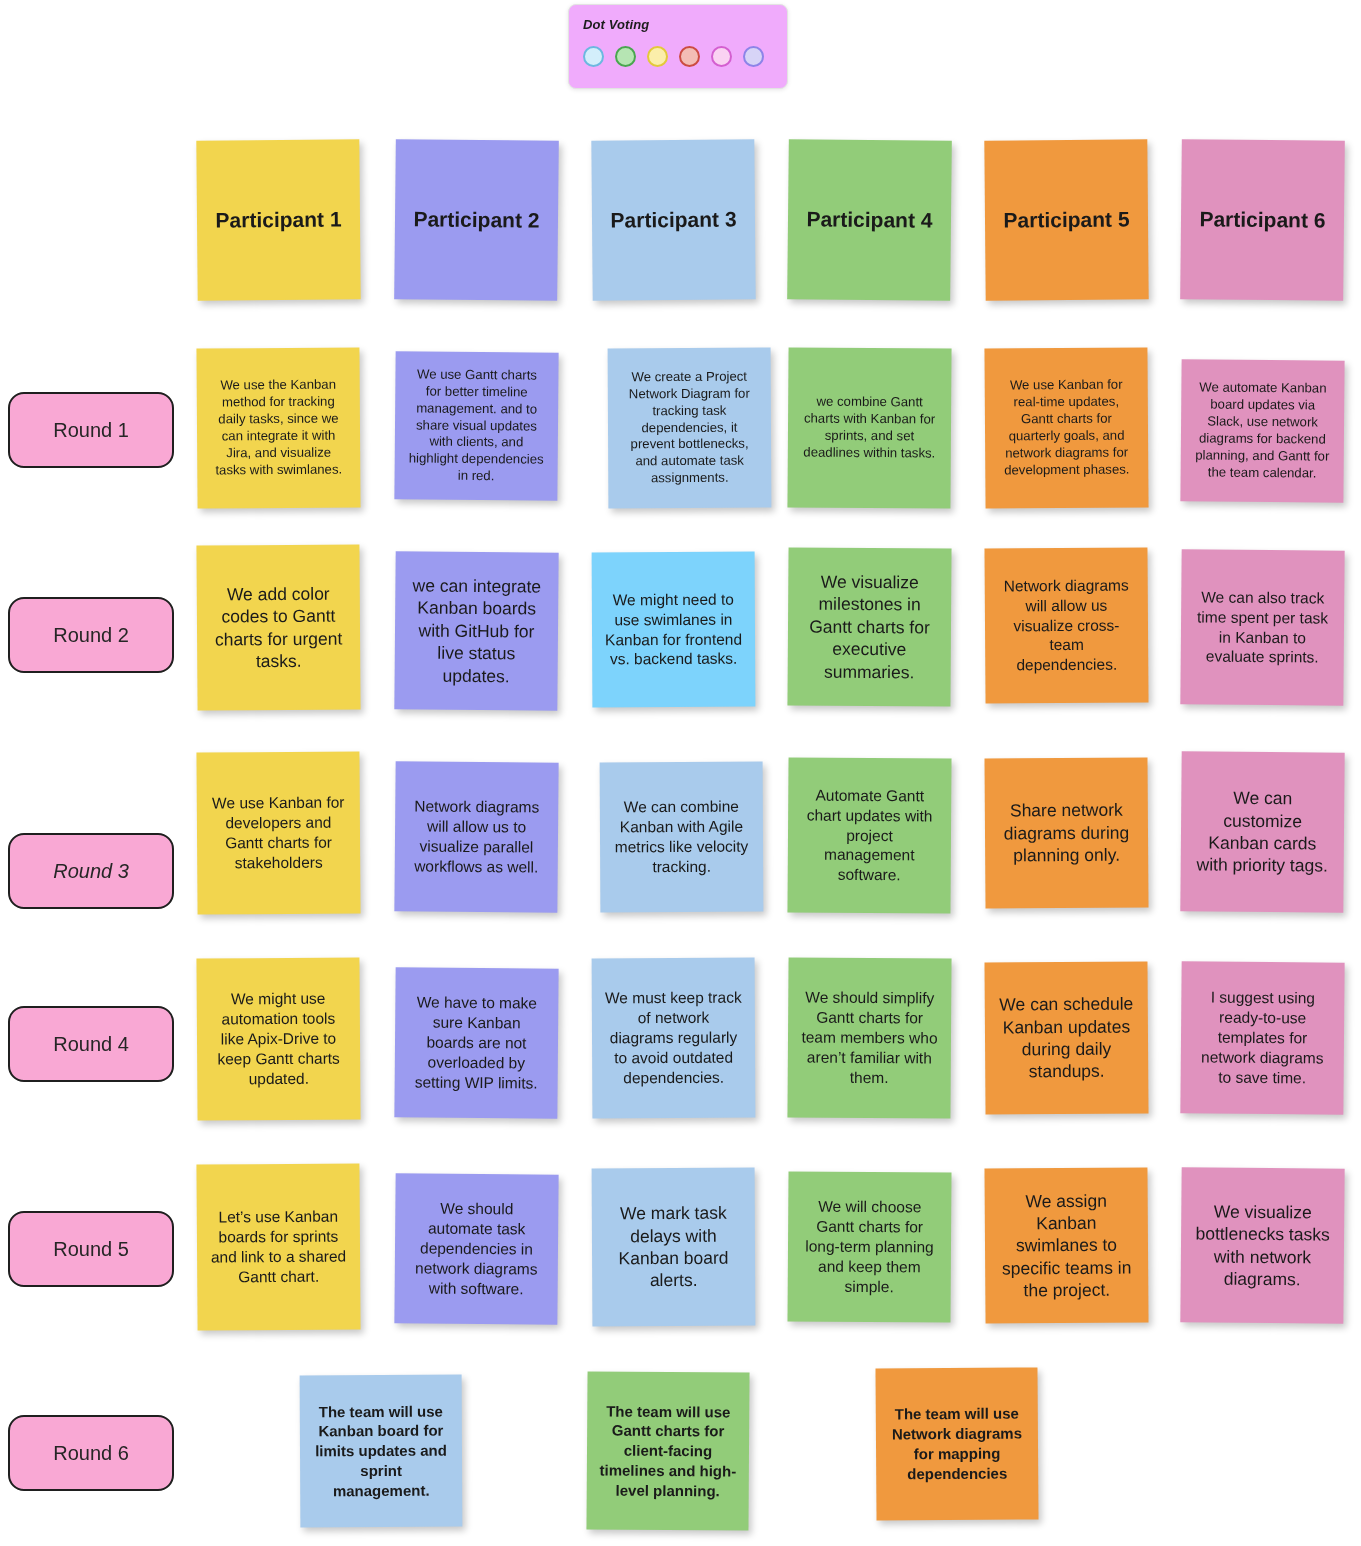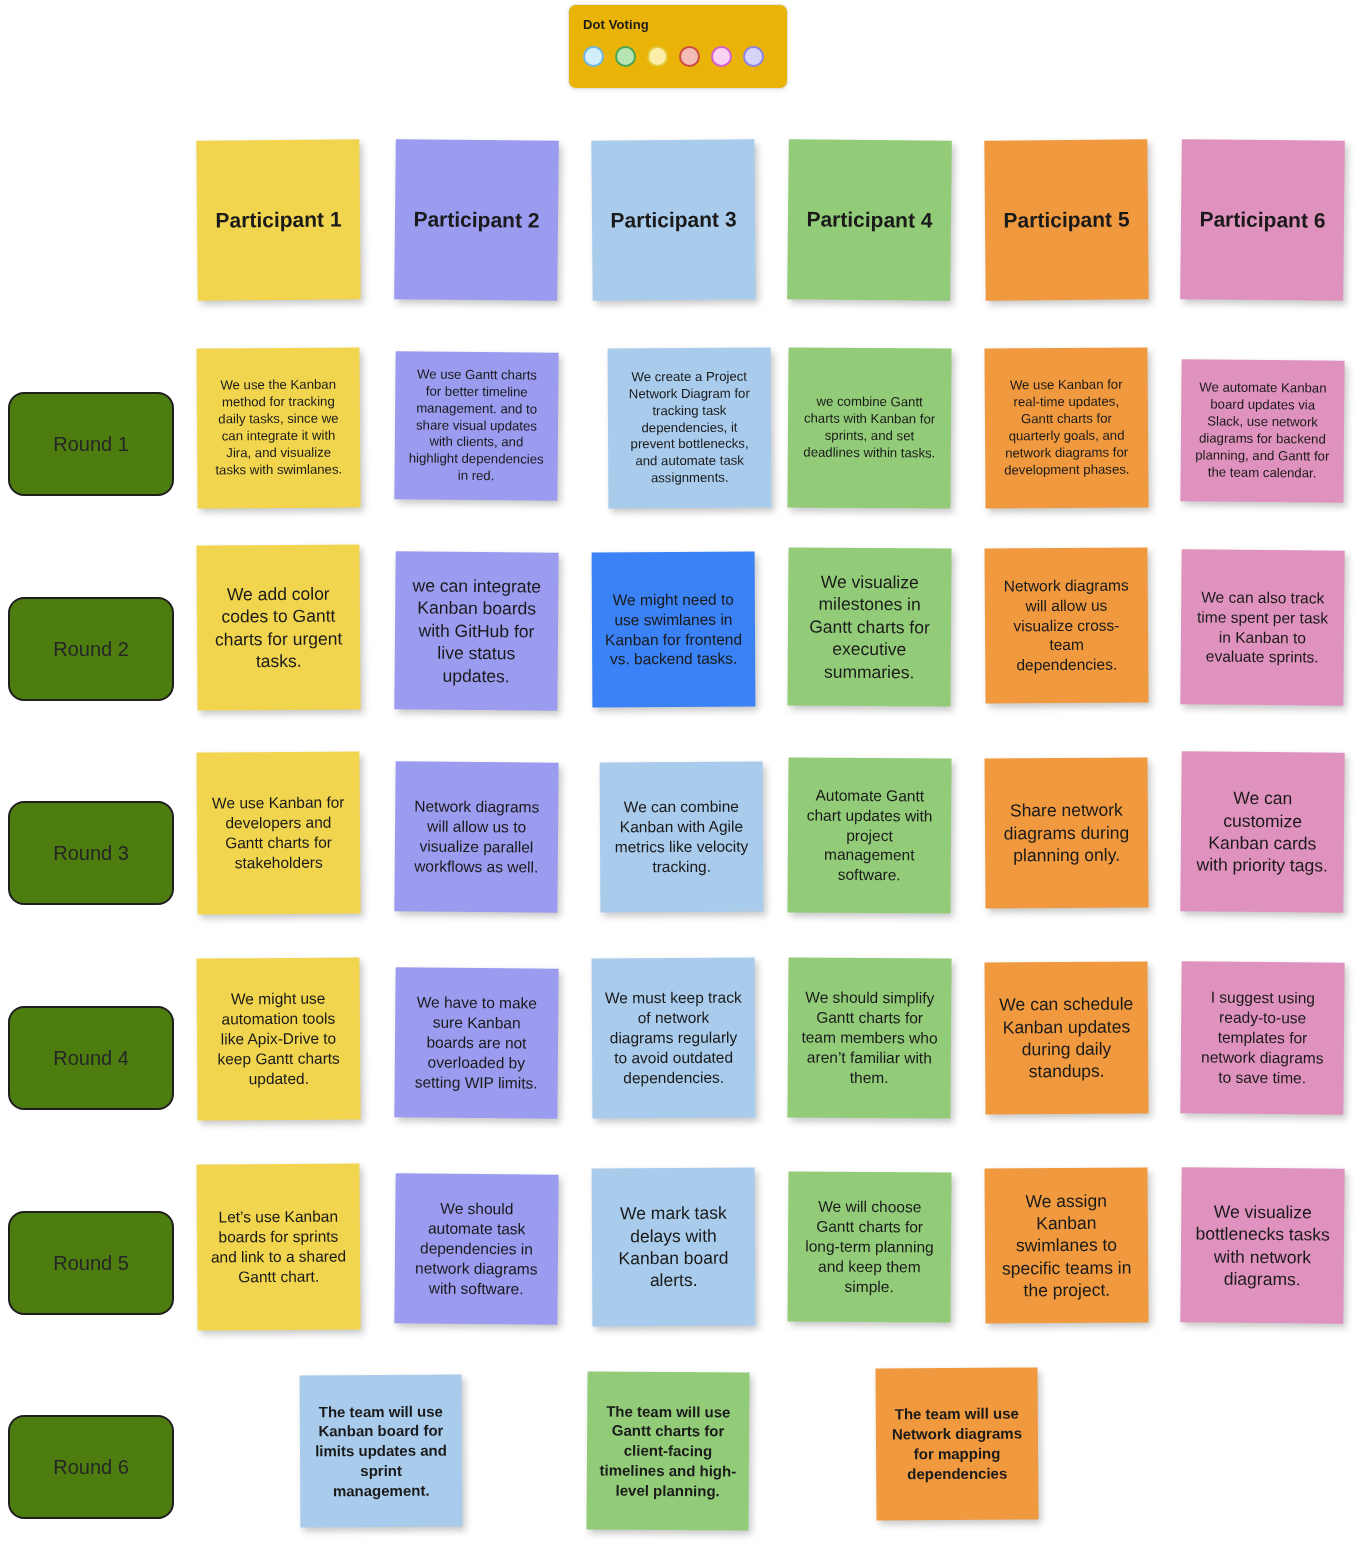--- a/index.html
+++ b/index.html
@@ -14,25 +14,26 @@
     height: 1546px;
     overflow: hidden;
     background: #ffffff;
   }
 
   
   #dot-voting {
     position: absolute;
     left: 568px; top: 4px;
     width: 220px; height: 85px;
-    background: #eab308;
+    background: #f0abfc;
     border: 1px solid #e3e3e3;
     border-radius: 8px;
     box-shadow: 0 1px 4px rgba(0,0,0,.10);
     padding: 12px 14px;
+    font-style: italic;
   }
   #dot-voting .dv-title {
     font-size: 13px;
     font-weight: 700;
     color: #1c1c1c;
     letter-spacing: .1px;
   }
   #dot-voting .dv-dots {
     display: flex;
     gap: 11px;
@@ -42,22 +43,22 @@
     width: 21px; height: 21px;
     border-radius: 50%;
     border: 2px solid rgba(0,0,0,.18);
   }
 
   
   .round-label {
     position: absolute;
     left: 8px;
     width: 166px;
-    height: 104px;
-    background: #4d7c0f;
+    height: 76px;
+    background: #f9a8d4;
     border: 2px solid #1f1f1f;
     border-radius: 16px;
     display: flex;
     align-items: center;
     justify-content: center;
     font-size: 20px;
     color: #262626;
   }
 
   
@@ -121,21 +122,21 @@
       </div>
       <div class="note header" style="left: 1181px; top: 140px; width: 163px; height: 160px; background: rgb(224, 146, 190); transform: rotate(0.6deg);">
         <span>Participant 6</span>
       </div>
       <div class="round-label" style="top: 392px;">
         <span>Round 1</span>
       </div>
       <div class="round-label" style="top: 597px;">
         <span>Round 2</span>
       </div>
-      <div class="round-label" style="top: 801px;">
+      <div class="round-label" style="top: 833px; font-style: italic;">
         <span>Round 3</span>
       </div>
       <div class="round-label" style="top: 1006px;">
         <span>Round 4</span>
       </div>
       <div class="round-label" style="top: 1211px;">
         <span>Round 5</span>
       </div>
       <div class="round-label" style="top: 1415px;">
         <span>Round 6</span>
@@ -157,21 +158,21 @@
       </div>
       <div class="note body sm" style="left: 1181px; top: 360px; width: 163px; height: 142px; background: rgb(224, 146, 190); transform: rotate(0.5deg);">
         <span>We automate Kanban board updates via Slack, use network diagrams for backend planning, and Gantt for the team calendar.</span>
       </div>
       <div class="note body lg" style="left: 197px; top: 545px; width: 163px; height: 165px; background: rgb(242, 213, 78); transform: rotate(-0.4deg);">
         <span>We add color codes to Gantt charts for urgent tasks.</span>
       </div>
       <div class="note body lg" style="left: 395px; top: 552px; width: 163px; height: 158px; background: rgb(155, 155, 240); transform: rotate(0.5deg);">
         <span>we can integrate Kanban boards with GitHub for live status updates.</span>
       </div>
-      <div class="note body " style="left: 592px; top: 552px; width: 163px; height: 155px; background: #3b82f6; transform: rotate(-0.3deg);">
+      <div class="note body " style="left: 592px; top: 552px; width: 163px; height: 155px; background: #7dd3fc; transform: rotate(-0.3deg);">
         <span>We might need to use swimlanes in Kanban for frontend vs. backend tasks.</span>
       </div>
       <div class="note body lg" style="left: 788px; top: 548px; width: 163px; height: 158px; background: rgb(146, 204, 121); transform: rotate(0.4deg);">
         <span>We visualize milestones in Gantt charts for executive summaries.</span>
       </div>
       <div class="note body " style="left: 985px; top: 548px; width: 163px; height: 155px; background: rgb(240, 153, 62); transform: rotate(-0.4deg);">
         <span>Network diagrams will allow us visualize cross-team dependencies.</span>
       </div>
       <div class="note body " style="left: 1181px; top: 550px; width: 163px; height: 155px; background: rgb(224, 146, 190); transform: rotate(0.5deg);">
         <span>We can also track time spent per task in Kanban to evaluate sprints.</span>

